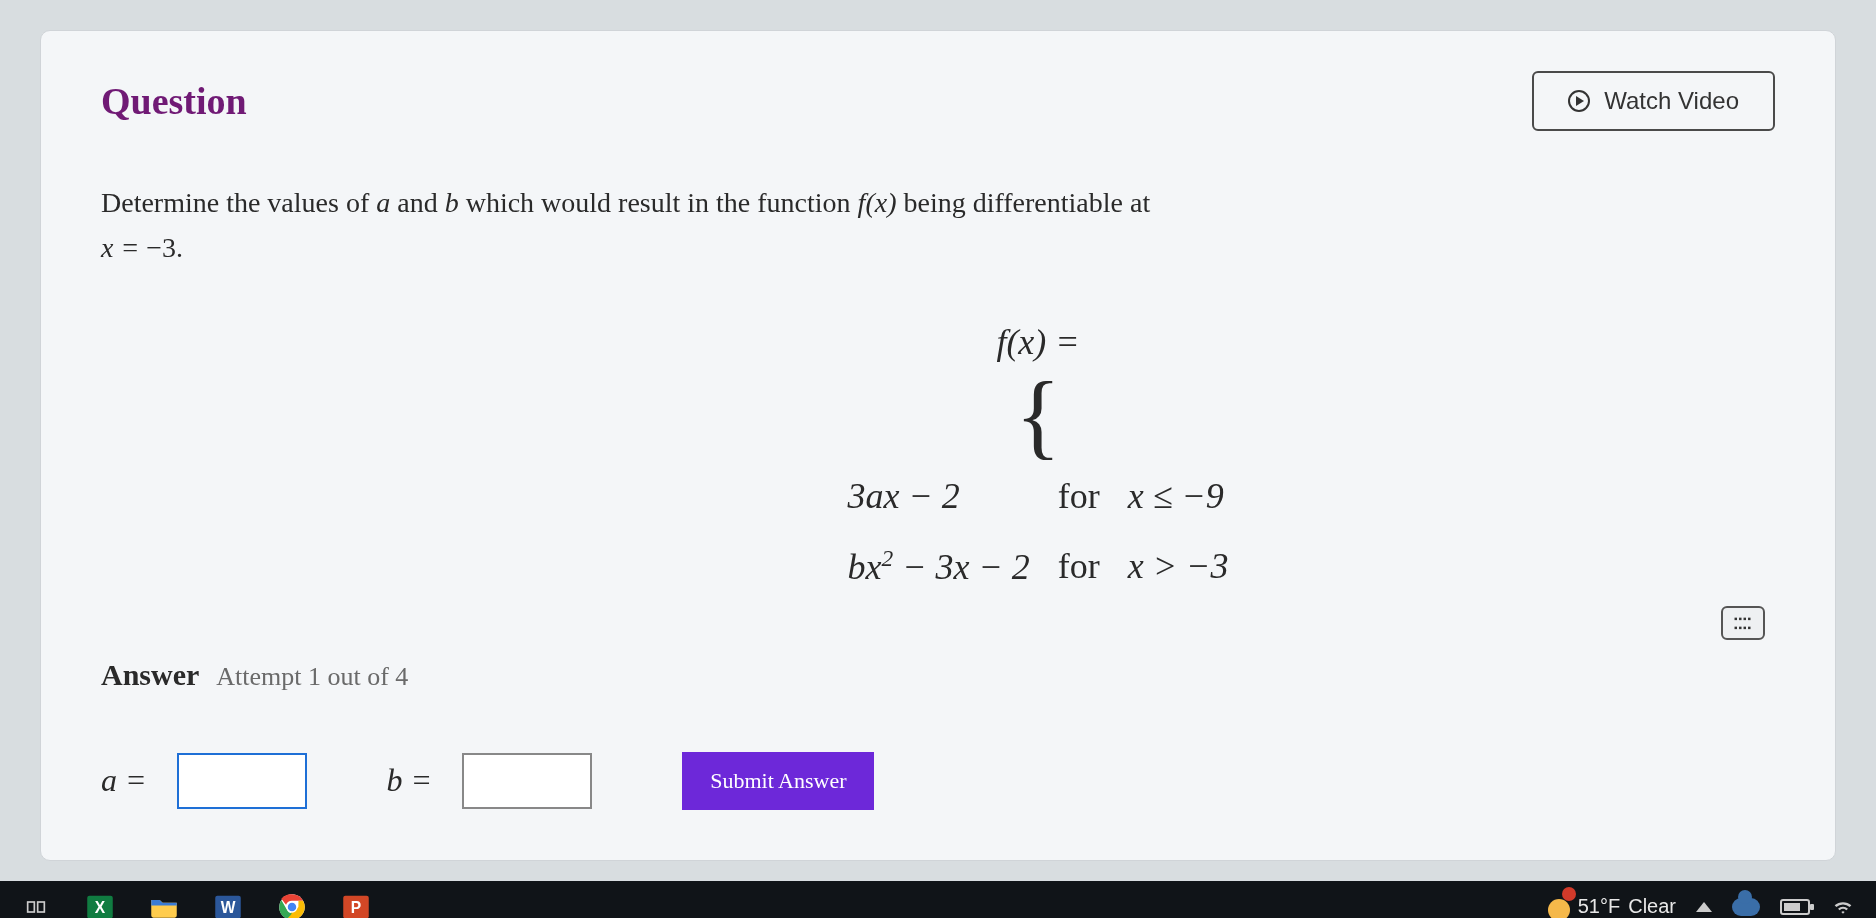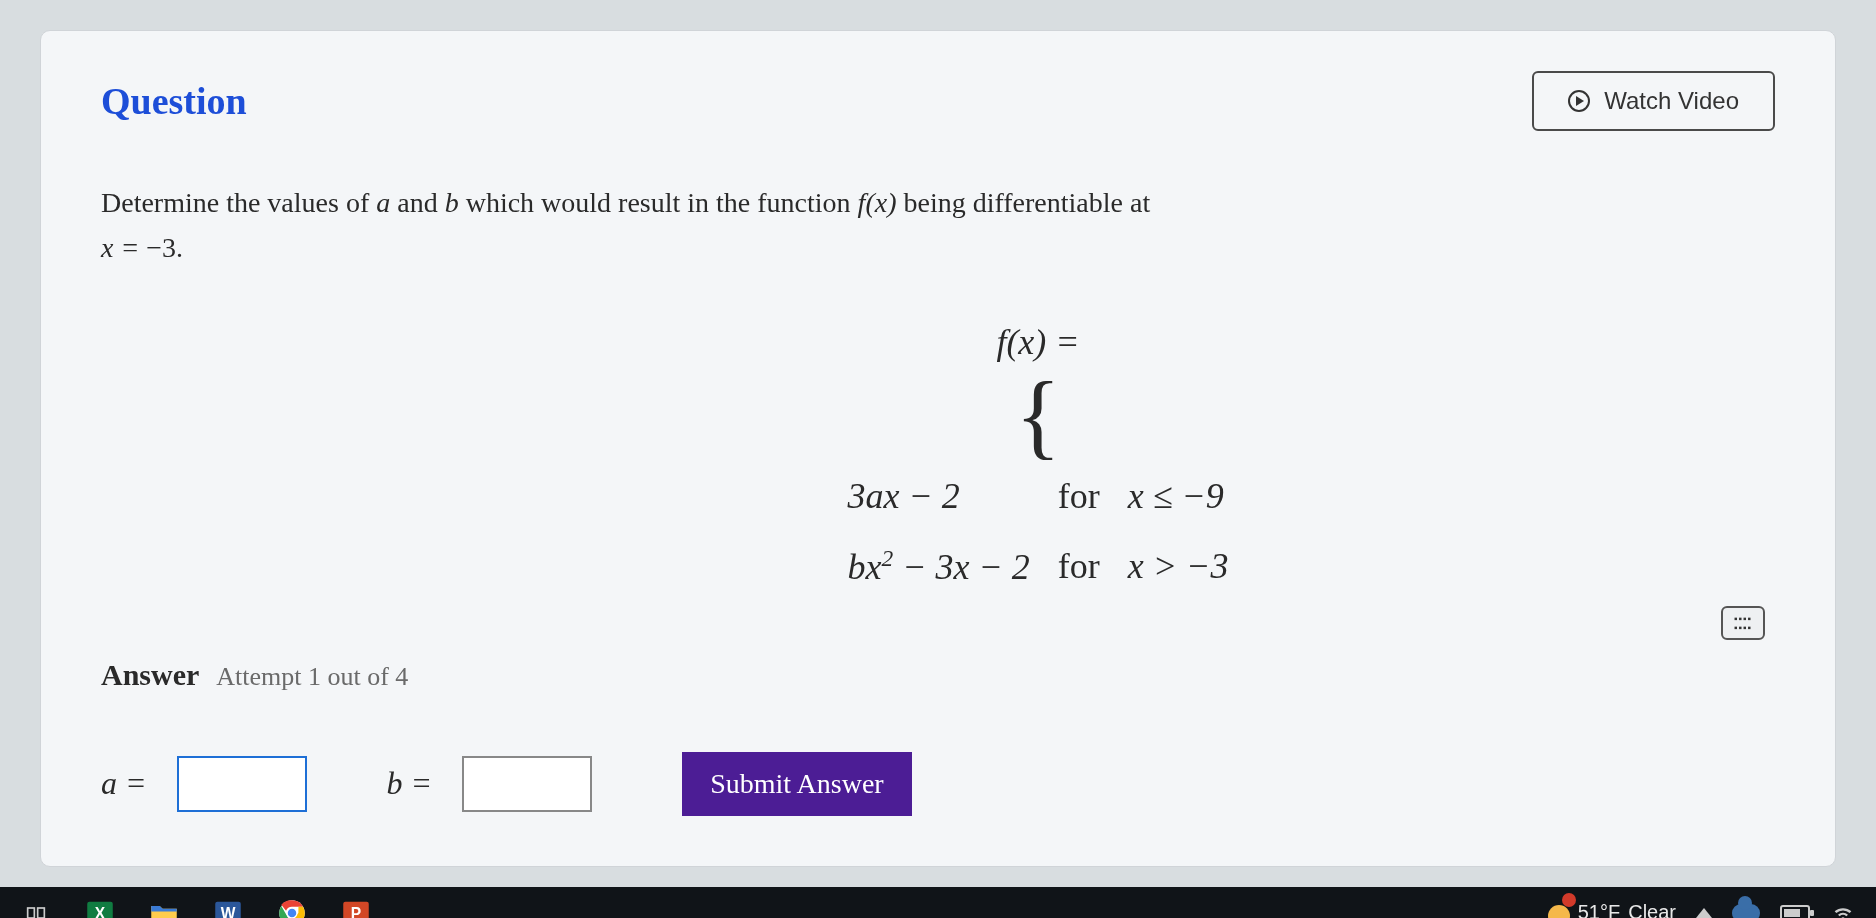--- a/index.html
+++ b/index.html
@@ -12,21 +12,21 @@
     background: #f4f6f8;
     border: 1px solid #d0d4d8;
     border-radius: 10px;
     padding: 40px 60px 50px 60px;
     width: 100%;
     min-height: 780px;
     position: relative;
   }
 
   .header-row { display: flex; align-items: center; justify-content: space-between; margin-bottom: 50px; }
-  .q-title { font-family: Georgia, "Times New Roman", serif; font-size: 38px; font-weight: 600; color: #1d4ed8; text-align: center; }
+  .q-title { font-family: Georgia, "Times New Roman", serif; font-size: 38px; font-weight: 600; color: #701a75; text-align: center; }
 
   .header-buttons { display: flex; gap: 7px; }
   .hbtn {
     border: 2px solid #4a4a4a;
     background: transparent;
     color: #333;
     font-size: 24px;
     padding: 14px 34px;
     border-radius: 6px;
     cursor: pointer;
@@ -77,22 +77,22 @@
   }
   .answer-row .attempt { font-weight: 400; color: #6a6a6a; font-size: 26px; margin-left: 10px; }
 
   .input-row { display: flex; align-items: center; gap: 30px; font-family: Georgia, "Times New Roman", serif; font-size: 32px; color: #2a2a2a; }
   .ibox {
     width: 130px; height: 56px; border: 2px solid #1e6fd6; background: #fff;
     font-size: 26px; padding: 4px 8px;
   }
   .ibox.secondary { border-color: #888; }
   .submit {
-    background: #4c1d95; color: #fff; border: none;
-    font-size: 28px; padding: 16px 28px; cursor: pointer;
+    background: #6d28d9; color: #fff; border: none;
+    font-size: 22px; padding: 16px 28px; cursor: pointer;
     font-family: Georgia, "Times New Roman", serif;
   }
 
   .kbd-toggle {
     position: absolute; right: 70px; top: 575px;
     width: 44px; height: 34px; border: 2px solid #555; border-radius: 6px;
     display: flex; align-items: center; justify-content: center;
     background: #eef0f2; cursor: pointer;
   }
   .kbd-toggle .dots { font-size: 10px; letter-spacing: 1px; color: #333; line-height: 0.9; text-align: center; }

